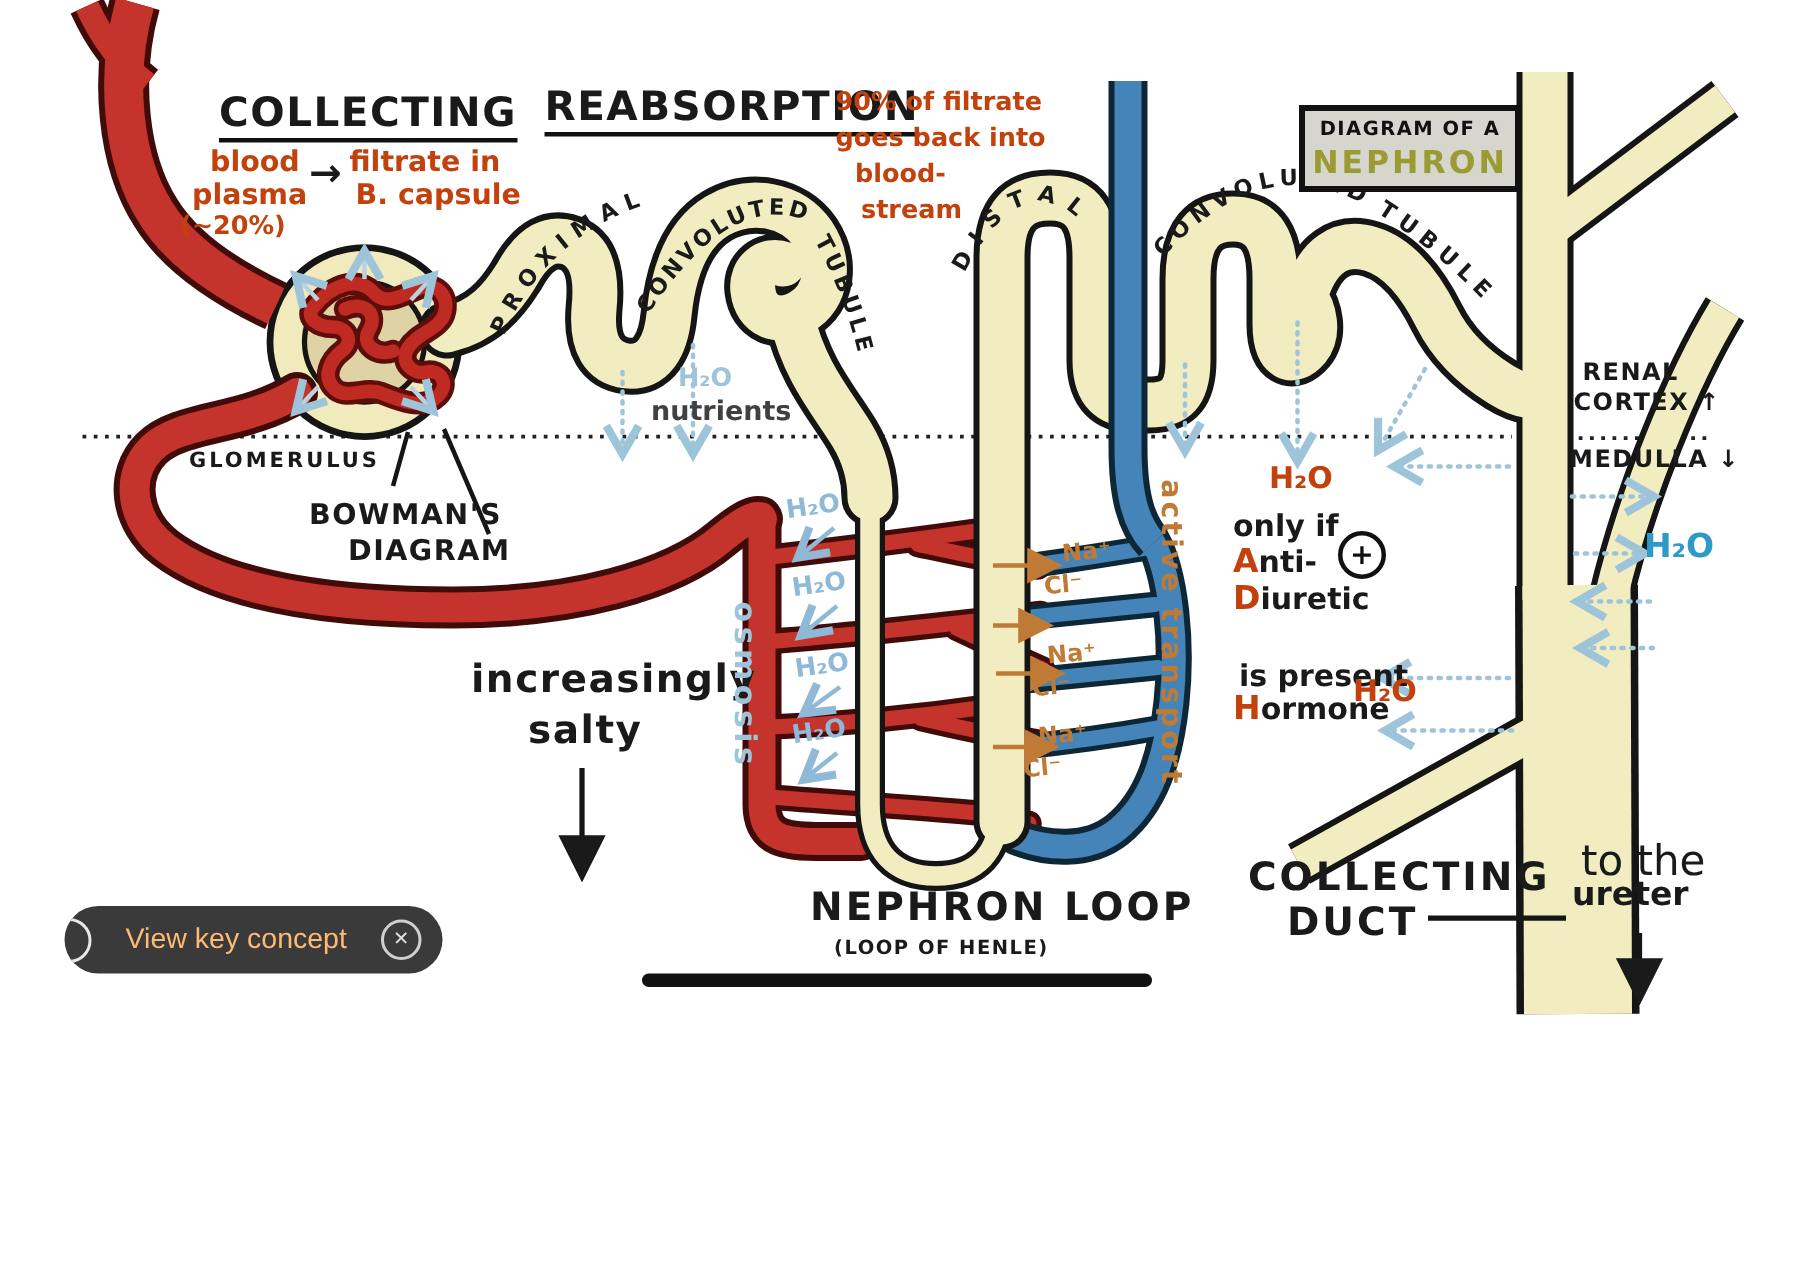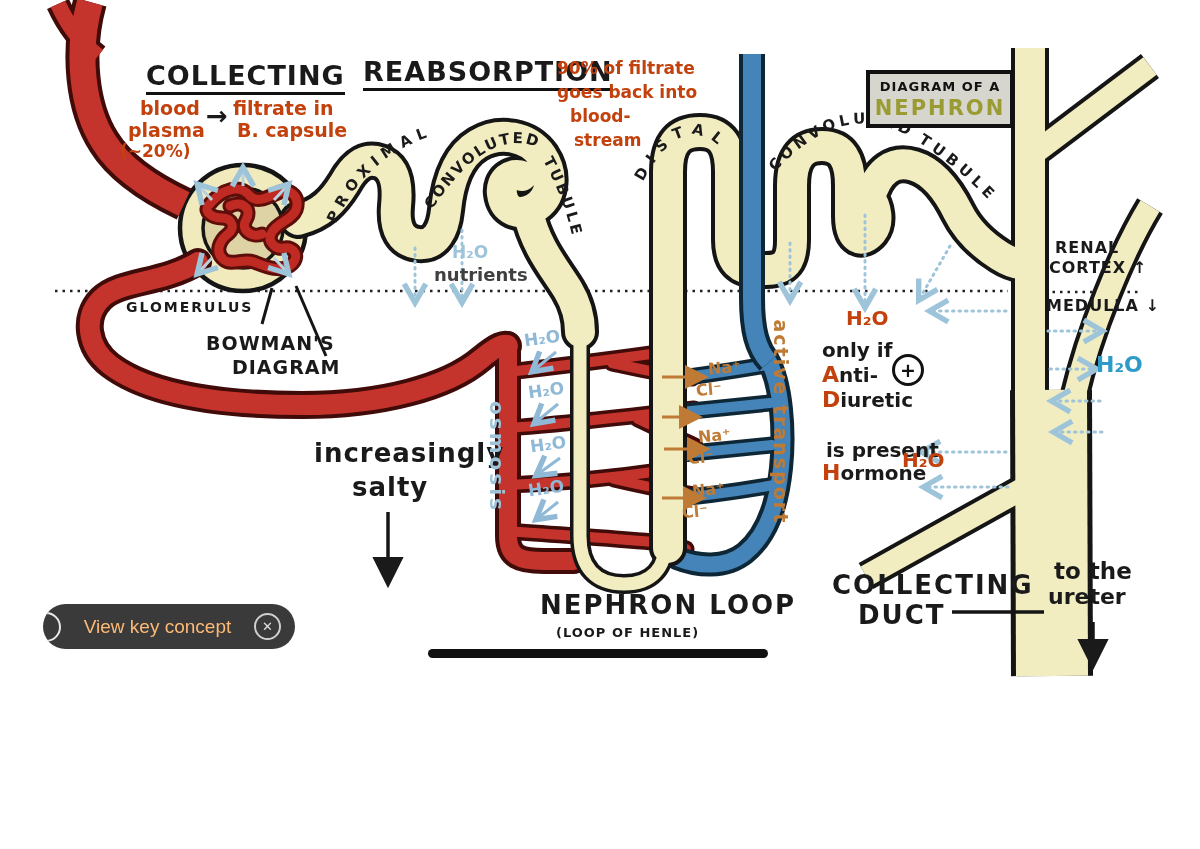--- a/index.html
+++ b/index.html
@@ -269,21 +269,21 @@
 
 <div class="lbl h2o" style="left:1096px;top:354px;font-size:22px;color:#2e9ac8;">H₂O</div>
 <div class="lbl h2o blue" style="left:902px;top:450px;font-size:20px;">H₂O</div>
 
 <div class="lbl hand26 ink" style="left:540px;top:592px;letter-spacing:2px;">NEPHRON LOOP</div>
 <div class="lbl small13 ink" style="left:556px;top:626px;">(LOOP OF HENLE)</div>
 
 <div class="lbl hand26 ink" style="left:832px;top:572px;letter-spacing:2px;">COLLECTING</div>
 <div class="lbl hand26 ink" style="left:858px;top:602px;letter-spacing:2px;">DUCT</div>
 
-<div class="lbl ink" style="left:1054px;top:560px;font-size:23px;font-weight:bold;">to the</div>
+<div class="lbl ink" style="left:1054px;top:560px;font-size:28px;font-weight:normal;">to the</div>
 <div class="lbl ink" style="left:1048px;top:586px;font-size:22px;font-weight:bold;">ureter</div>
 
 <div class="pill">
   <span class="lead"></span>
   <span class="txt">View key concept</span>
   <span class="close">
         <span>✕</span>
       </span>
 </div>
 

